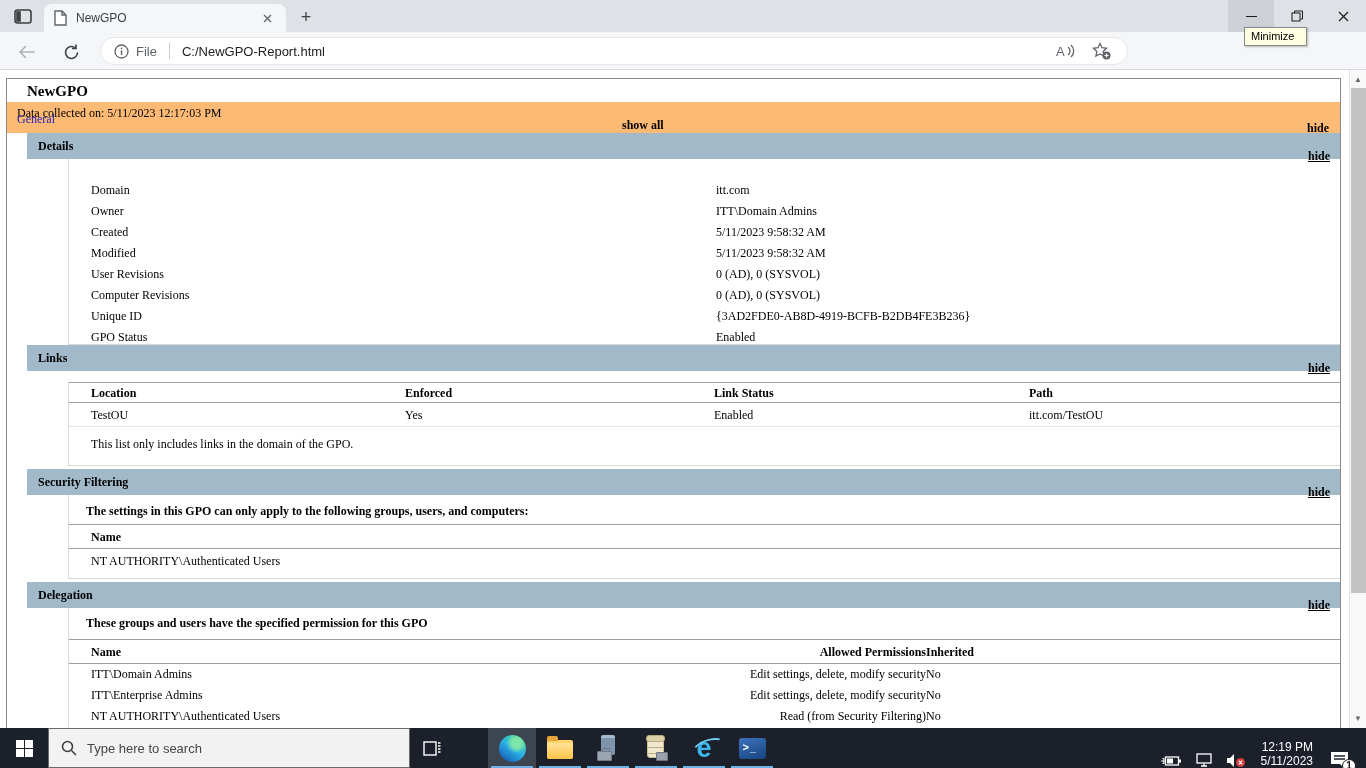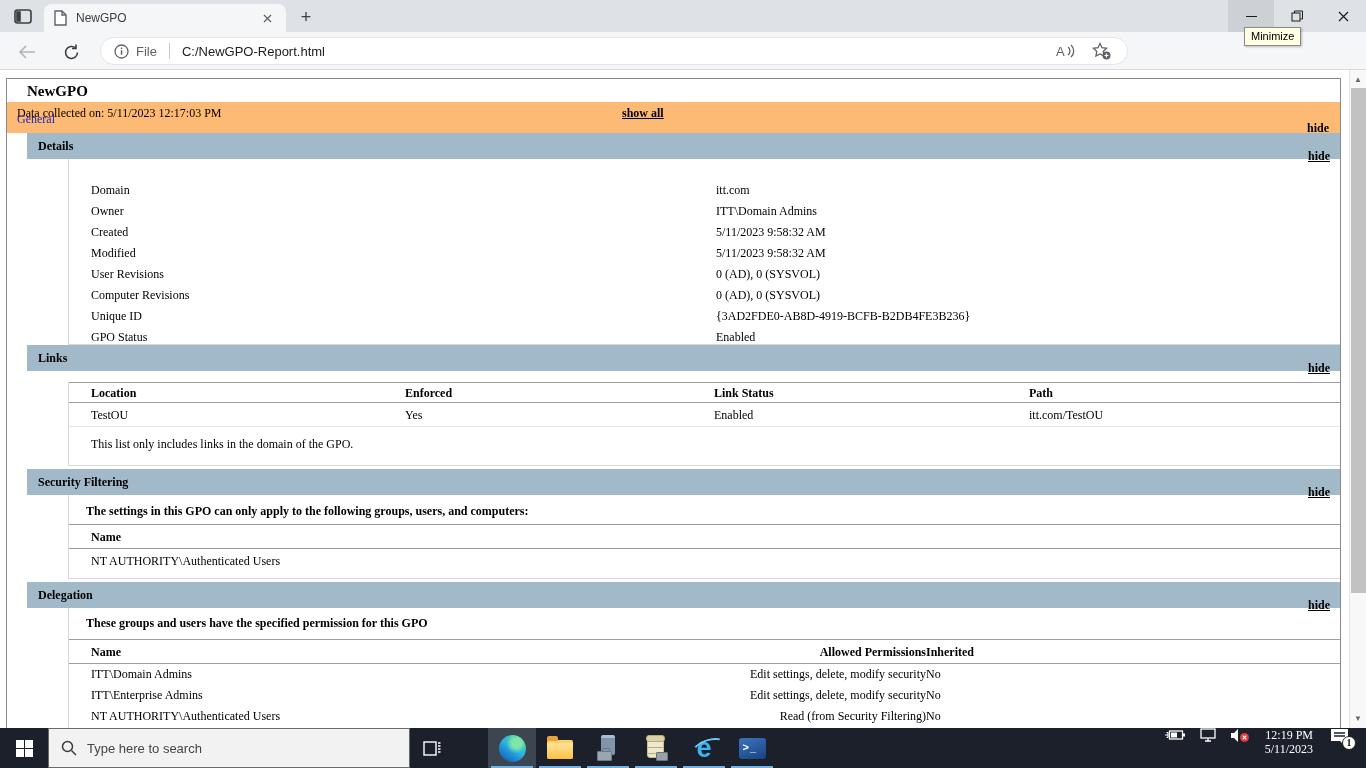--- a/index.html
+++ b/index.html
@@ -22,31 +22,31 @@
   .toolbar { position:absolute; top:32px; left:0; right:0; height:38px; background:#f5f6f8; border-bottom:1px solid #d7dade; }
   .nav-icon { position:absolute; top:10px; width:20px; height:20px; display:flex; align-items:center; justify-content:center; }
   .omnibox { position:absolute; left:100px; top:5px; width:1028px; height:28px; background:#ffffff; border:1px solid #e4e6e9; border-radius:14px; display:flex; align-items:center; }
   .ob-info { margin-left:13px; }
   .ob-file { font-size:13px; color:#5f6368; margin-left:7px; }
   .ob-div { width:1px; height:16px; background:#c9ccd0; margin:0 12px; }
   .ob-url { font-size:13px; color:#202124; }
   .ob-spacer { flex:1; }
   .ob-icon { margin-right:16px; }
   .tb-right { position:absolute; top:41px; }
-  .tooltip { position:absolute; left:1244px; top:27px; background:#ffffe1; border:1px solid #8a8a8a; color:#000; font-size:11px; padding:2px 6px 3px 6px; z-index:60; box-shadow:1px 1px 2px rgba(0,0,0,.25); }
+  .tooltip { position:absolute; left:1244px; top:27px; background:#ffffe1; border:1px solid #8a8a8a; color:#000; font-size:11px; padding:2px 12px 3px 6px; z-index:60; box-shadow:1px 1px 2px rgba(0,0,0,.25); }
 
   
   .page { position:absolute; top:70px; left:0; right:17px; bottom:40px; background:#fff; overflow:hidden;
           font-family:"Liberation Serif","DejaVu Serif",serif; font-size:12px; color:#000; }
   .report { position:absolute; left:6px; top:8px; width:1335px; height:651px; border:1px solid #8a8a8a; border-bottom:none; overflow:hidden; }
   .report-title { height:23px; line-height:25px; padding-left:20px; font-size:15px; font-weight:bold; }
   .banner { height:31px; background:#fdba74; position:relative; }
   .banner .collected { position:absolute; left:10px; top:4px; }
   .banner .general { position:absolute; left:10px; top:10px; color:#2323bd; }
-  .banner .showall { position:absolute; left:615px; top:4px; font-weight:bold; text-decoration:underline; color:#000; cursor:pointer; }
+  .banner .showall { position:absolute; left:615px; top:16px; font-weight:bold; color:#000; cursor:pointer; }
   .hide-link { font-weight:bold; text-decoration:underline; color:#000; cursor:pointer;margin-left:40px; }
   .banner .hide-link { position:absolute; right:11px; top:19px; }
   .sections { margin-left:20px; }
   .bar { height:26px; background:#a2b9ca; position:relative; }
   .bar-title { padding-left:11px; line-height:26px; font-weight:bold; }
   .bar .hide-link { position:absolute; right:10px; top:16px; z-index:5; }
   .content { margin-left:41px; border-left:1px solid #d8d8d8; border-bottom:1px solid #d8d8d8; }
   .details-content { height:186px; padding-top:21px; }
   .kv-row { display:flex; height:21px; line-height:21px; }
   .kv-label { margin-left:22px; width:625px; }
@@ -74,21 +74,21 @@
   .taskbar { position:absolute; bottom:0; left:0; right:0; height:40px; background:#1b202b; display:flex; align-items:stretch; color:#fff; }
   .tb-btn { display:flex; align-items:center; justify-content:center; }
   .start { width:48px; }
   .searchbox { width:362px; background:#f2f2f2; border:1px solid #6a6a6a; display:flex; align-items:center; }
   .searchbox .ph { font-size:13px; color:#454545; margin-left:10px; }
   .taskview { width:44px; }
   .appgap { width:34px; }
   .app { width:48px; position:relative; display:flex; align-items:center; justify-content:center; }
   .app.active { background:#3d4551; }
   .underline { position:absolute; bottom:0; left:3px; right:3px; height:2px; background:#6fb3e6; }
-  .tray { margin-left:auto; display:flex; align-items:flex-start;font-family:Liberation Serif, serif; }
+  .tray { margin-left:auto; display:flex; align-items:flex-end; }
   .tray-item { margin:0 6px; display:flex; align-items:center; justify-content:center; }
   .clock { text-align:right; font-size:12px; line-height:14px; margin:0 9px; }
   .action { position:relative; margin:0 12px 0 8px; }
   .badge { position:absolute; right:-7px; bottom:-5px; width:14px; height:14px; border-radius:50%; background:#fff; border:1px solid #222;
            color:#111; font-size:10px; line-height:12px; text-align:center; font-weight:bold; }
   .show-desktop { width:5px; border-left:1px solid #4a505b; }
 
   
   .edge-ball { width:27px; height:27px; border-radius:50%; background:
       radial-gradient(circle at 65% 30%, #7ee6a8 0 18%, transparent 40%),

